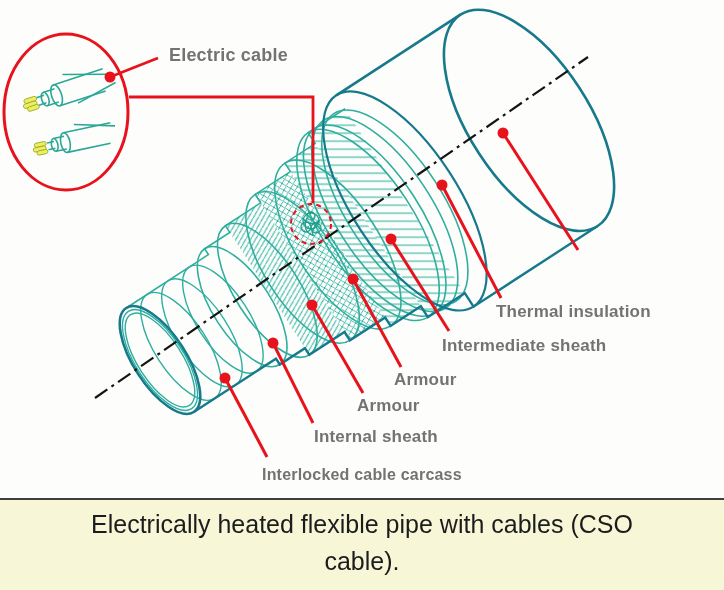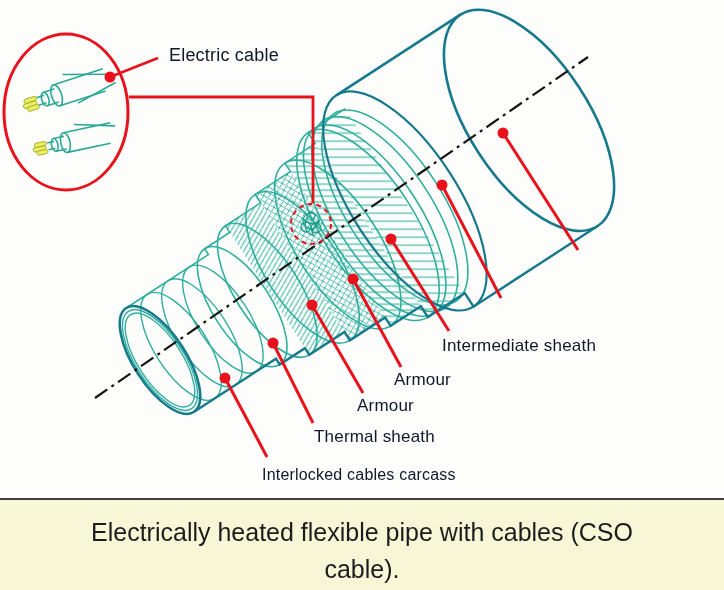--- a/index.html
+++ b/index.html
@@ -3,36 +3,36 @@
 <meta charset="utf-8">
 <style>
   html,body{margin:0;padding:0;}
   .stage{
     position:relative;width:724px;height:590px;
     background:#fdfefb;overflow:hidden;
     font-family:"Liberation Sans", sans-serif;
   }
   .diagram-svg{position:absolute;left:0;top:0;}
   .lbl{
-    position:absolute;color:#0f172a;font-weight:normal;font-size:17px;
+    position:absolute;color:#737373;font-weight:bold;font-size:17px;
     white-space:nowrap;letter-spacing:.2px;line-height:20px;
   }
   .lbl-electric-cable{left:169px;top:45px;font-size:18px;}
   .lbl-external-sheath{left:565px;top:254px;}
   .lbl-thermal-insulation{left:496px;top:302px;}
   .lbl-intermediate-sheath{left:442px;top:336px;}
   .lbl-armour-upper{left:394px;top:370px;}
   .lbl-armour-lower{left:357px;top:396px;}
   .lbl-internal-sheath{left:314px;top:427px;}
   .lbl-interlocked{left:262px;top:465px;font-size:16px;}
   .caption{
     position:absolute;left:0;top:498px;width:724px;height:92px;
     background:#f7f7d8;border-top:2px solid #3f3f3f;box-sizing:border-box;
     text-align:center;color:#1c1c1c;font-size:25px;line-height:37px;
-    padding-top:14px;
+    padding-top:6px;
   }
 </style>
 </head>
 <body>
 
 <div class="stage">
 
   <svg class="diagram-svg" width="724" height="498" viewBox="0 0 724 498">
     <defs>
       <pattern id="hatchA" width="6" height="6" patternUnits="userSpaceOnUse" patternTransform="rotate(18)">
@@ -169,24 +169,25 @@
           <line x1="273" y1="343" x2="313" y2="423"></line>
       </g>
       <g>
         <circle cx="225" cy="378" r="5.5" stroke="none"></circle>
           <line x1="225" y1="378" x2="267" y2="457"></line>
       </g>
     </g>
   </svg>
 
   <div class="lbl lbl-electric-cable">Electric cable</div>
+  <div class="lbl lbl-thermal-insulation">Thermal insulation</div>
   <div class="lbl lbl-intermediate-sheath">Intermediate sheath</div>
   <div class="lbl lbl-armour-upper">Armour</div>
   <div class="lbl lbl-armour-lower">Armour</div>
-  <div class="lbl lbl-internal-sheath">Thermal sheath</div>
-  <div class="lbl lbl-interlocked">Interlocked cables carcass</div>
+  <div class="lbl lbl-internal-sheath">Internal sheath</div>
+  <div class="lbl lbl-interlocked">Interlocked cable carcass</div>
 
   <div class="caption">
     <div>Electrically heated flexible pipe with cables (CSO</div>
     <div>cable).</div>
   </div>
 
 </div>
 
 </body></html>

